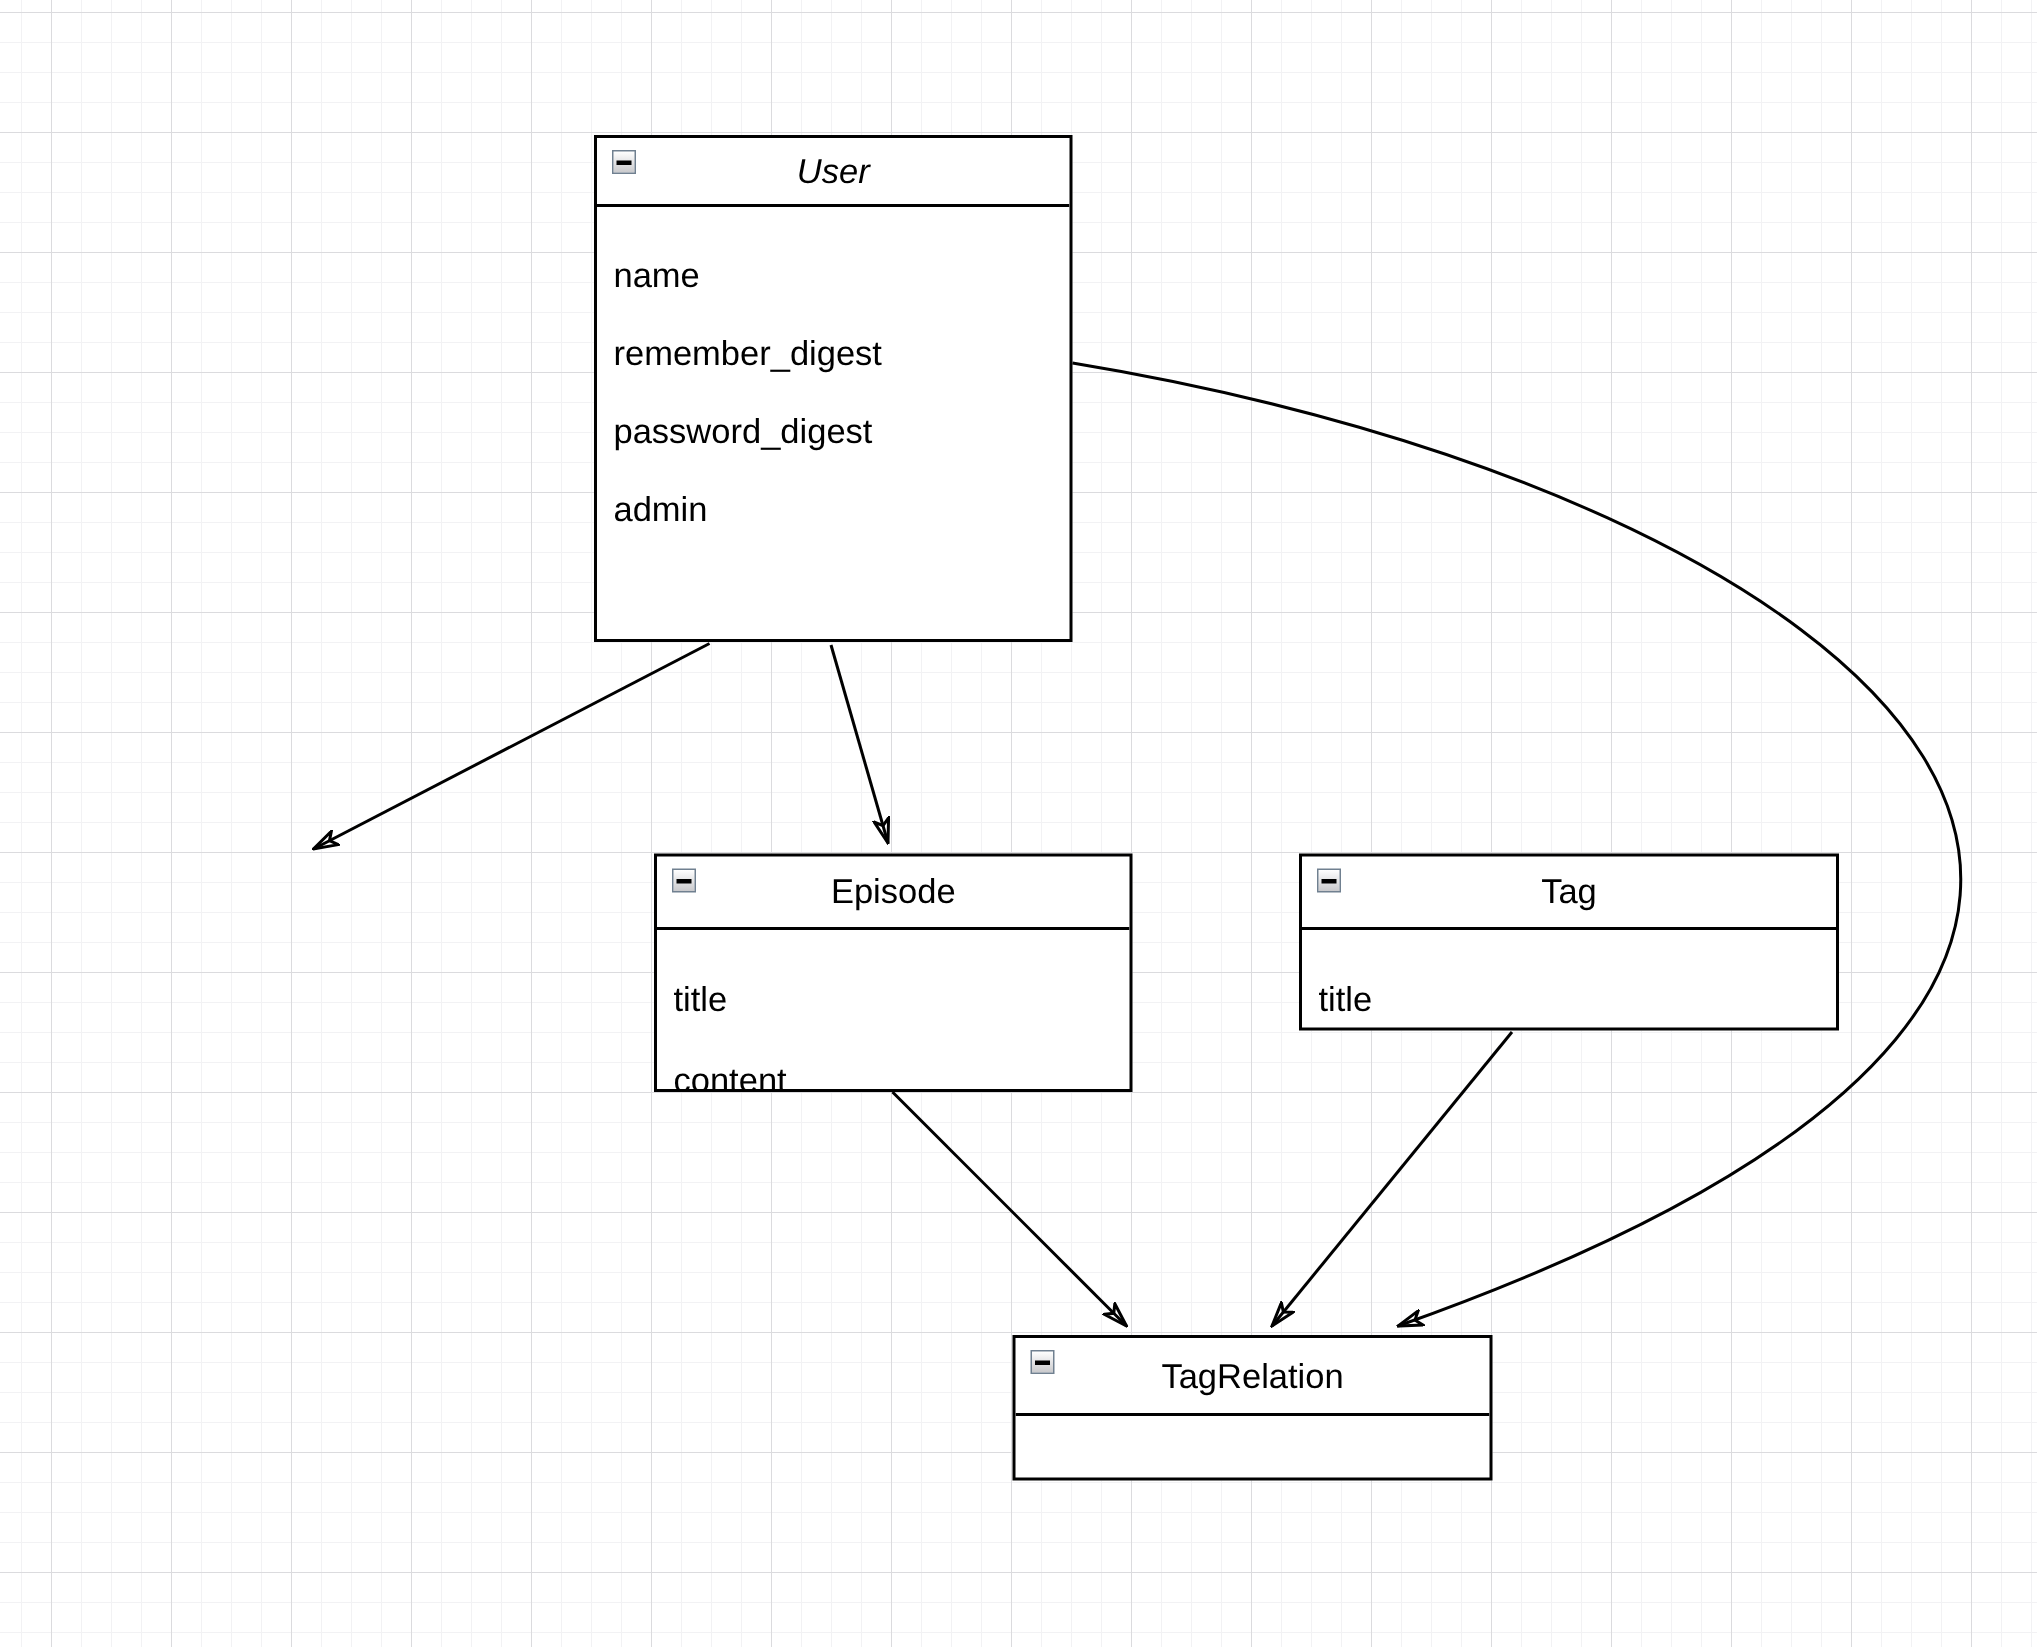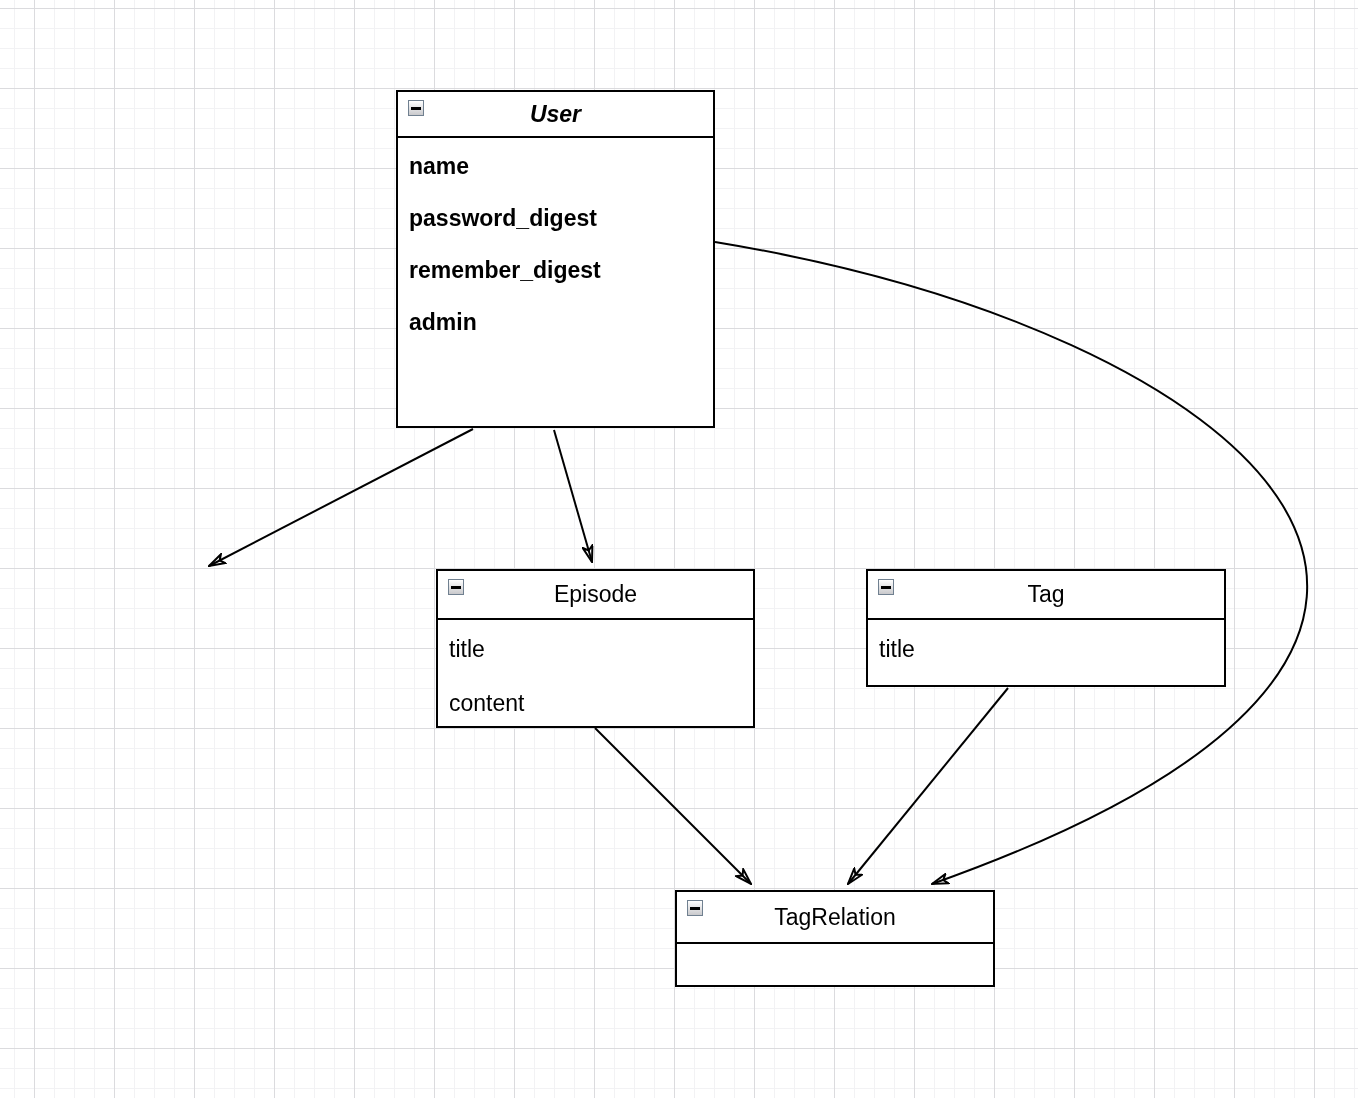--- a/index.html
+++ b/index.html
@@ -46,30 +46,30 @@
     border: 1px solid #708090;
     background: linear-gradient(#ffffff, #c9c9cc);
     box-sizing: border-box;
     display: flex; align-items: center; justify-content: center;
     cursor: pointer;
   }
   .collapse-btn .minus-bar {
     width: 10px; height: 3px;
     background: #000000;
   }
-  .fields { padding-top: 2px; }
+  .fields { padding-top: 19px; }
   .field-row {
     display: flex; align-items: center;
     padding-left: 11px;
     font-size: 23px;
     color: #000000;
     white-space: nowrap;
   }
   
-  #entity-user        { left: 396px; top:  90px; width: 319px; height: 338px; font-weight: bold; }
+  #entity-user        { left: 396px; top:  90px; width: 319px; height: 338px; }
   #entity-user .entity-header { height: 46px; }
   #entity-user .field-row { height: 52px; }
   #entity-user .entity-title { font-style: italic; }
 
   #entity-relationship{ left:  35px; top: 570px; width: 333px; height:  97px; }
   #entity-relationship .entity-header { height: 49px; }
 
   #entity-episode     { left: 436px; top: 569px; width: 319px; height: 159px; }
   #entity-episode .entity-header { height: 49px; }
   #entity-episode .field-row { height: 54px; }
@@ -99,22 +99,22 @@
 
   <div class="entity" id="entity-user">
     <div class="entity-header">
       <span class="collapse-btn">
           <span class="minus-bar"></span>
         </span>
       <span class="entity-title">User</span>
     </div>
     <div class="fields">
         <div class="field-row">name</div>
+        <div class="field-row">remember_digest</div>
         <div class="field-row">password_digest</div>
-        <div class="field-row">remember_digest</div>
         <div class="field-row">admin</div>
       </div>
   </div>
 
 
   <div class="entity" id="entity-episode">
     <div class="entity-header">
       <span class="collapse-btn">
           <span class="minus-bar"></span>
         </span>

